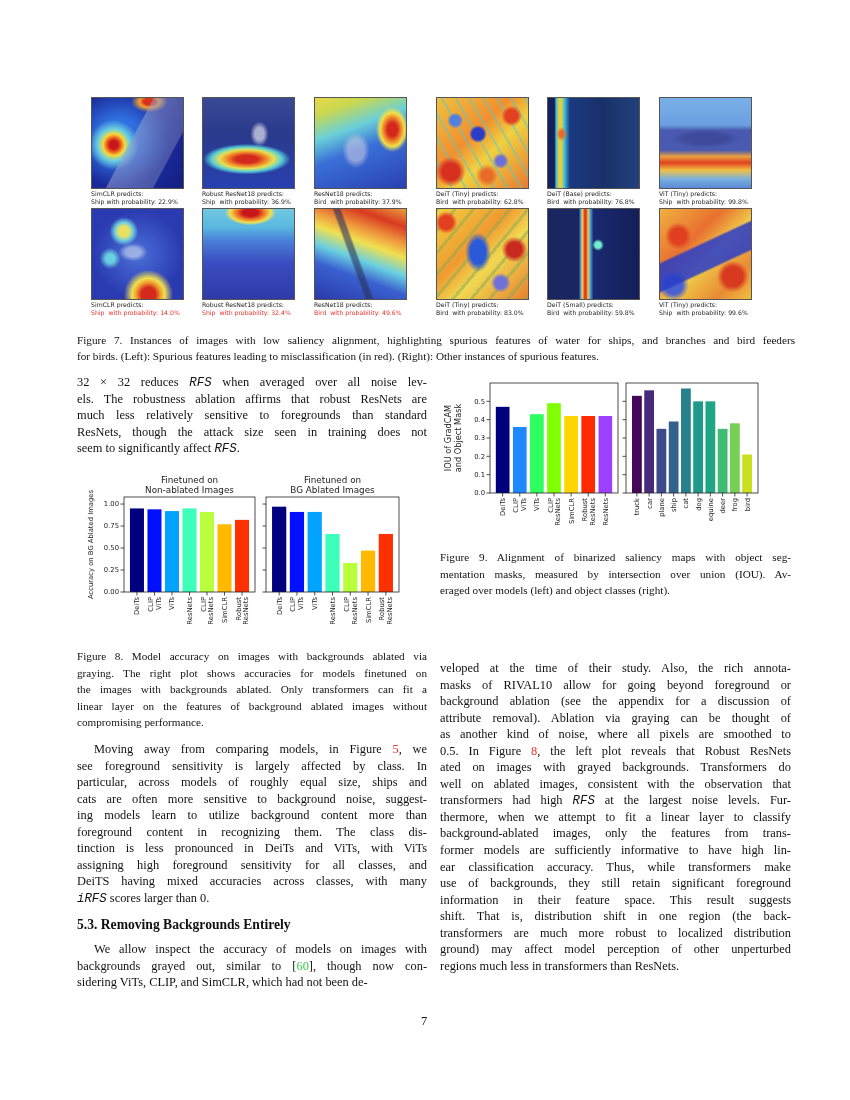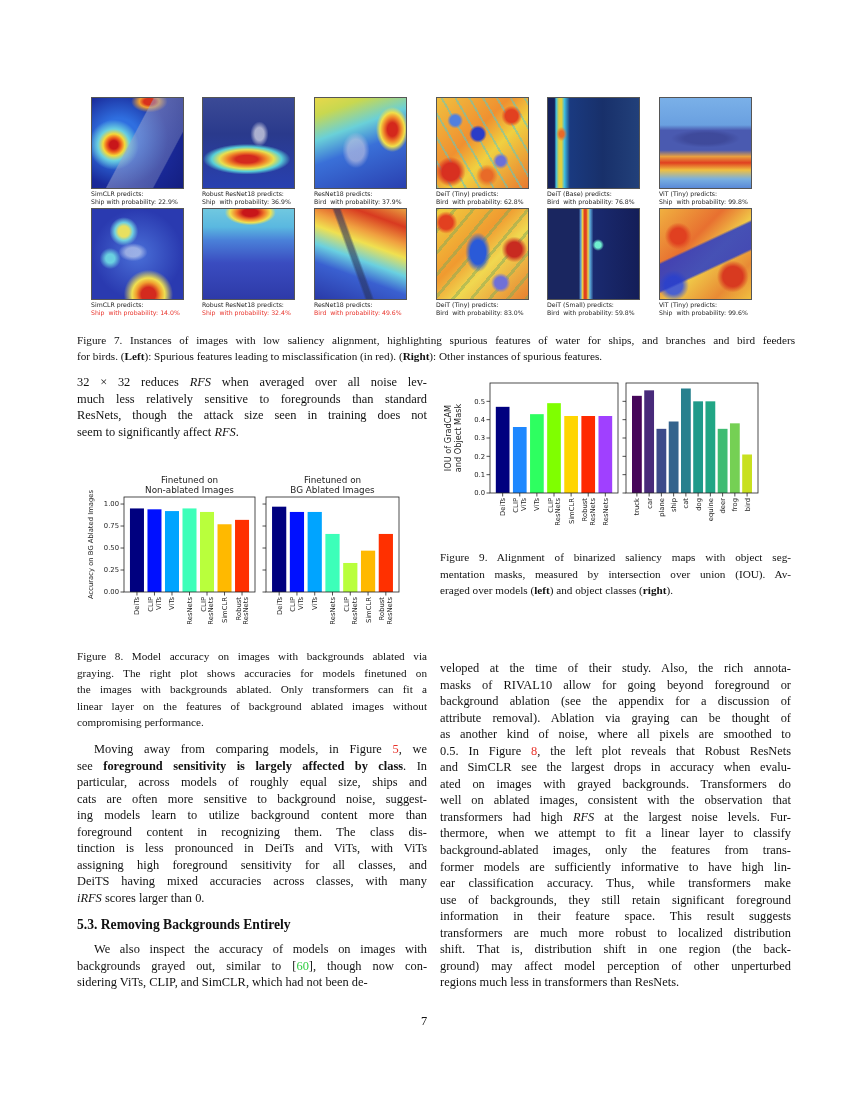--- a/index.html
+++ b/index.html
@@ -70,22 +70,22 @@
       linear-gradient(135deg, #f0b040, #e87030 35%, #f0c848 55%, #e88a34 80%, #f0c040); }
 
   
   .block { position: absolute; font-family: "Liberation Serif", serif; color: #111; }
   .body { font-size: 12.4px; line-height: 16.55px; }
   .caption { font-size: 11.2px; line-height: 16.5px; }
   .ln { white-space: nowrap; text-align: justify; text-align-last: justify; white-space: normal; height: 16.55px; overflow: visible; }
   .caption .ln { height: 16.5px; }
   .ln.last { text-align-last: left; }
   .ln.indent { padding-left: 17px; }
-  .s-b { font-weight: bold; }
-  .s-i { font-style: italic; }
+  .s-b { font-weight: normal; }
+  .s-i { font-style: italic; font-family: Liberation Mono, monospace; }
   .s-ref { color: var(--red); cursor: pointer; }
   .s-cite { color: var(--green); cursor: pointer; }
   .heading { position: absolute; font-family: "Liberation Serif", serif; font-weight: bold; font-size: 13.6px; line-height: 16px; }
   .pagenum { position: absolute; font-family: "Liberation Serif", serif; font-size: 12.4px; }
 
   svg.chart { position: absolute; overflow: visible; }
   svg.chart text { font-family: "DejaVu Sans", sans-serif; fill: #222; }
 </style>
 </head>
 <body>
@@ -144,20 +144,21 @@
     </div>
   </div>
 
   <div class="block caption" style="left:65px;top:332px;width:718px">
       <div class="ln" style="height: 16px; line-height: 16px;">Figure 7. Instances of images with low saliency alignment, highlighting spurious features of water for ships, and branches and bird feeders</div>
       <div class="ln last" style="height: 16px; line-height: 16px;">for birds. (<span class="s-b">Left</span>): Spurious features leading to misclassification (in red). (<span class="s-b">Right</span>): Other instances of spurious features.</div>
     </div>
 
   <div class="block body" style="left:65px;top:374px;width:350px">
       <div class="ln">32 × 32 reduces <span class="s-i">RFS</span> when averaged over all noise lev-</div>
+      <div class="ln">els. The robustness ablation affirms that robust ResNets are</div>
       <div class="ln">much less relatively sensitive to foregrounds than standard</div>
       <div class="ln">ResNets, though the attack size seen in training does not</div>
       <div class="ln last">seem to significantly affect <span class="s-i">RFS</span>.</div>
     </div>
 
   <svg class="chart" style="left:60px;top:470px" width="200" height="175" viewBox="60 470 200 175">
       <g>
         <rect x="117.95454545454547" y="508.4351851851852" width="14.010695187165778" height="83.56481481481478" fill="#00007f"></rect>
         <rect x="135.46791443850267" y="509.31481481481484" width="14.010695187165778" height="82.68518518518516" fill="#0010ff"></rect>
         <rect x="152.9812834224599" y="511.0740740740741" width="14.010695187165778" height="80.92592592592592" fill="#00a4ff"></rect>
@@ -252,21 +253,21 @@
       <div class="ln">foreground content in recognizing them.  The class dis-</div>
       <div class="ln">tinction is less pronounced in DeiTs and ViTs, with ViTs</div>
       <div class="ln">assigning high foreground sensitivity for all classes, and</div>
       <div class="ln">DeiTS having mixed accuracies across classes, with many</div>
       <div class="ln last"><span class="s-i">iRFS</span> scores larger than 0.</div>
     </div>
 
   <div class="heading" style="left:65px;top:917px">5.3. Removing Backgrounds Entirely</div>
 
   <div class="block body" style="left:65px;top:941px;width:350px">
-      <div class="ln indent">We also inspect the accuracy of models on images with</div>
+      <div class="ln indent">We allow inspect the accuracy of models on images with</div>
       <div class="ln">backgrounds grayed out, similar to [<span class="s-cite">60</span>], though now con-</div>
       <div class="ln last">sidering ViTs, CLIP, and SimCLR, which had not been de-</div>
     </div>
 
   <svg class="chart" style="left:430px;top:375px" width="180" height="160" viewBox="430 375 180 160">
       <g>
         <rect x="483.8181818181818" y="406.8333333333333" width="13.689839572192515" height="86.16666666666669" fill="#00007f"></rect>
         <rect x="500.9304812834224" y="427" width="13.689839572192515" height="66" fill="#1e88ff"></rect>
         <rect x="518.0427807486631" y="414.1666666666667" width="13.689839572192515" height="78.83333333333331" fill="#2eff60"></rect>
         <rect x="535.1550802139037" y="403.1666666666667" width="13.689839572192515" height="89.83333333333331" fill="#7fff00"></rect>
@@ -355,30 +356,29 @@
       <div class="ln last">eraged over models (<span class="s-b">left</span>) and object classes (<span class="s-b">right</span>).</div>
     </div>
 
   <div class="block body" style="left:428px;top:660px;width:351px">
       <div class="ln">veloped at the time of their study.  Also, the rich annota-</div>
       <div class="ln">masks of RIVAL10 allow for going beyond foreground or</div>
       <div class="ln">background ablation (see the appendix for a discussion of</div>
       <div class="ln">attribute removal).  Ablation via graying can be thought of</div>
       <div class="ln">as another kind of noise, where all pixels are smoothed to</div>
       <div class="ln">0.5.  In Figure <span class="s-ref">8</span>, the left plot reveals that Robust ResNets</div>
-      <div class="ln">and SimCLR see the largest drops in accuracy when evalu-</div>
       <div class="ln">ated on images with grayed backgrounds. Transformers do</div>
       <div class="ln">well on ablated images, consistent with the observation that</div>
       <div class="ln">transformers had high <span class="s-i">RFS</span> at the largest noise levels. Fur-</div>
       <div class="ln">thermore, when we attempt to fit a linear layer to classify</div>
       <div class="ln">background-ablated images, only the features from trans-</div>
       <div class="ln">former models are sufficiently informative to have high lin-</div>
       <div class="ln">ear classification accuracy. Thus, while transformers make</div>
       <div class="ln">use of backgrounds, they still retain significant foreground</div>
       <div class="ln">information in their feature space.  This result suggests</div>
+      <div class="ln">shift.  That is, distribution shift in one region (the back-</div>
       <div class="ln">transformers are much more robust to localized distribution</div>
-      <div class="ln">shift.  That is, distribution shift in one region (the back-</div>
       <div class="ln">ground) may affect model perception of other unperturbed</div>
       <div class="ln last">regions much less in transformers than ResNets.</div>
     </div>
 
   <div class="pagenum" style="left:409px;top:1014px">7</div>
 </div>
 
 </body></html>

